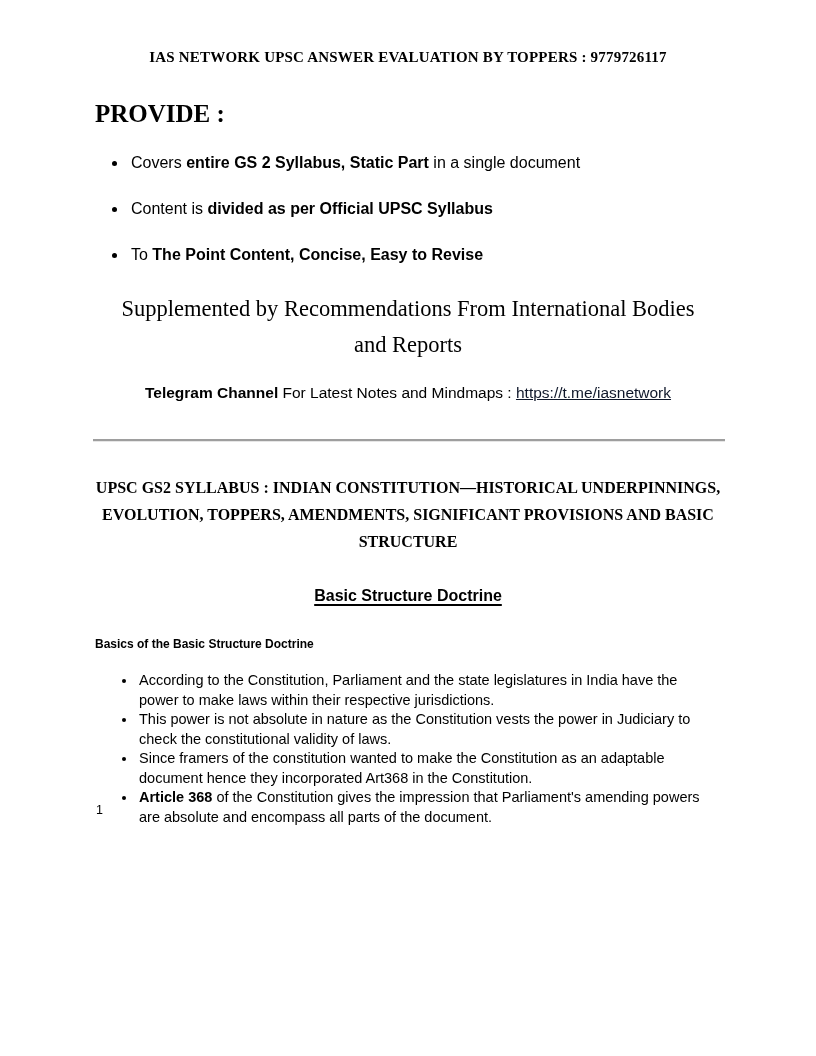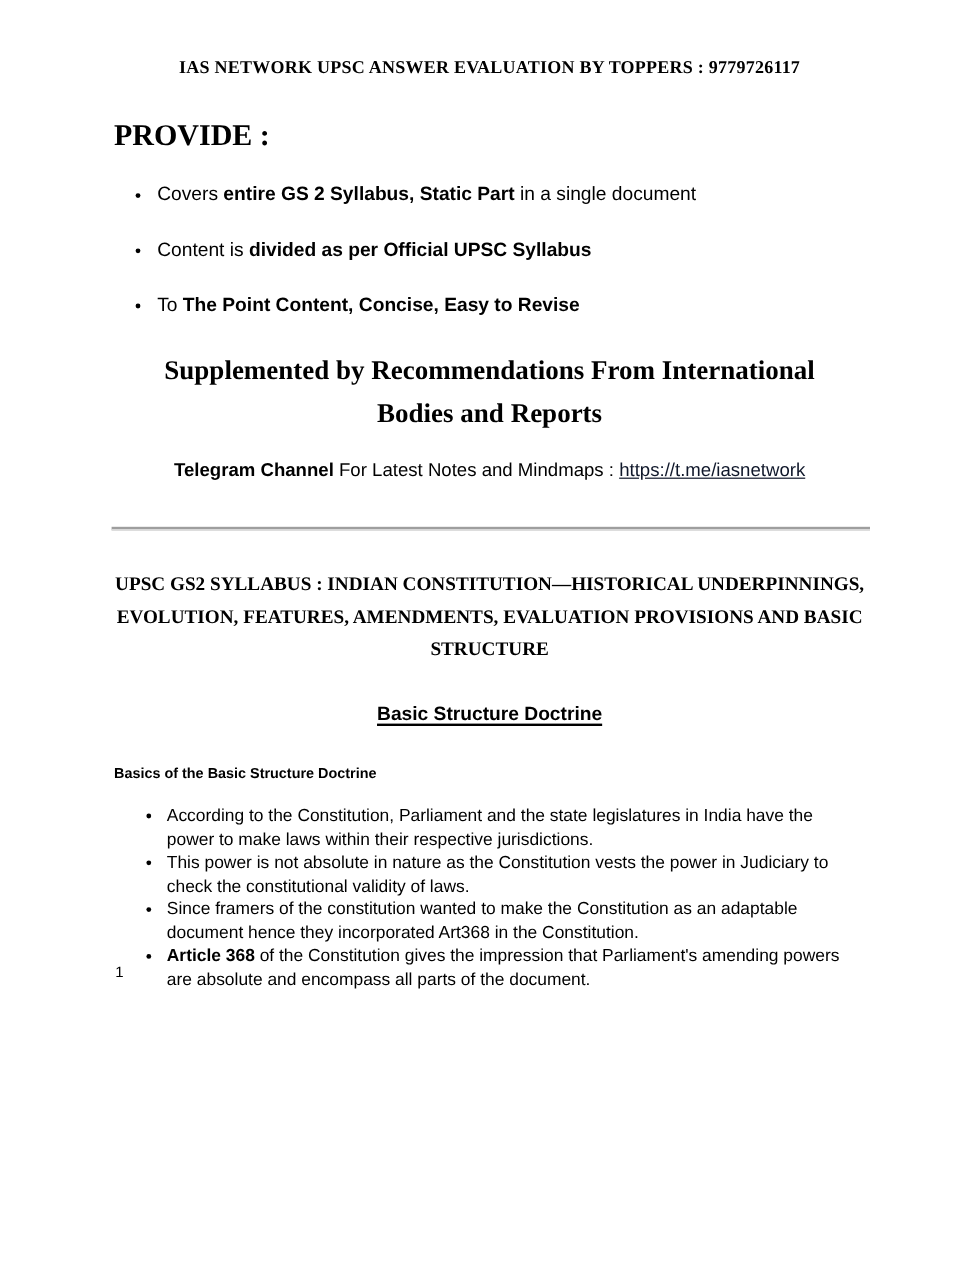--- a/index.html
+++ b/index.html
@@ -32,21 +32,21 @@
     margin: 19px 0 0 0;
     padding-left: 33px;
     font-family: "Liberation Sans", sans-serif;
     font-size: 16px;
     line-height: 25px;
     list-style: disc outside;
   }
   .features-list li { padding-left: 3px; margin-top: 21px; }
   .supplement-heading {
     font-family: "Liberation Serif", serif;
-    font-weight: bold;
+    font-weight: normal;
     font-size: 22.5px;
     line-height: 36px;
     text-align: center;
     margin: 24px auto 0 auto;
     max-width: 600px;
   }
   .note {
     font-family: "Liberation Serif", serif;
     font-weight: bold;
     font-size: 17px;
@@ -131,21 +131,21 @@
     <li><span>To </span><b>The Point Content, Concise, Easy to Revise</b><span></span></li>
   </ul>
 
   <h2 class="supplement-heading">Supplemented by Recommendations From International Bodies and Reports</h2>
 
 
   <p class="telegram"><b>Telegram Channel</b><span> For Latest Notes and Mindmaps : </span><a href="#">https://t.me/iasnetwork</a></p>
 
   <hr class="divider">
 
-  <h3 class="syllabus-heading">UPSC GS2 SYLLABUS : INDIAN CONSTITUTION—HISTORICAL UNDERPINNINGS, EVOLUTION, FEATURES, AMENDMENTS, EVALUATION PROVISIONS AND BASIC STRUCTURE</h3>
+  <h3 class="syllabus-heading">UPSC GS2 SYLLABUS : INDIAN CONSTITUTION—HISTORICAL UNDERPINNINGS, EVOLUTION, TOPPERS, AMENDMENTS, SIGNIFICANT PROVISIONS AND BASIC STRUCTURE</h3>
 
   <h2 class="section-title"><span class="underlined">Basic Structure Doctrine</span></h2>
 
   <h4 class="section-subtitle">Basics of the Basic Structure Doctrine</h4>
 
   <ul class="body-list">
     <li><span>According to the Constitution, Parliament and the state legislatures in India have the power to make laws within their respective jurisdictions.</span><b></b><span></span></li>
     <li><span>This power is not absolute in nature as the Constitution vests the power in Judiciary to check the constitutional validity of laws.</span><b></b><span></span></li>
     <li><span>Since framers of the constitution wanted to make the Constitution as an adaptable document hence they incorporated Art368 in the Constitution.</span><b></b><span></span></li>
     <li><span></span><b>Article 368</b><span> of the Constitution gives the impression that Parliament's amending powers are absolute and encompass all parts of the document.</span></li>

